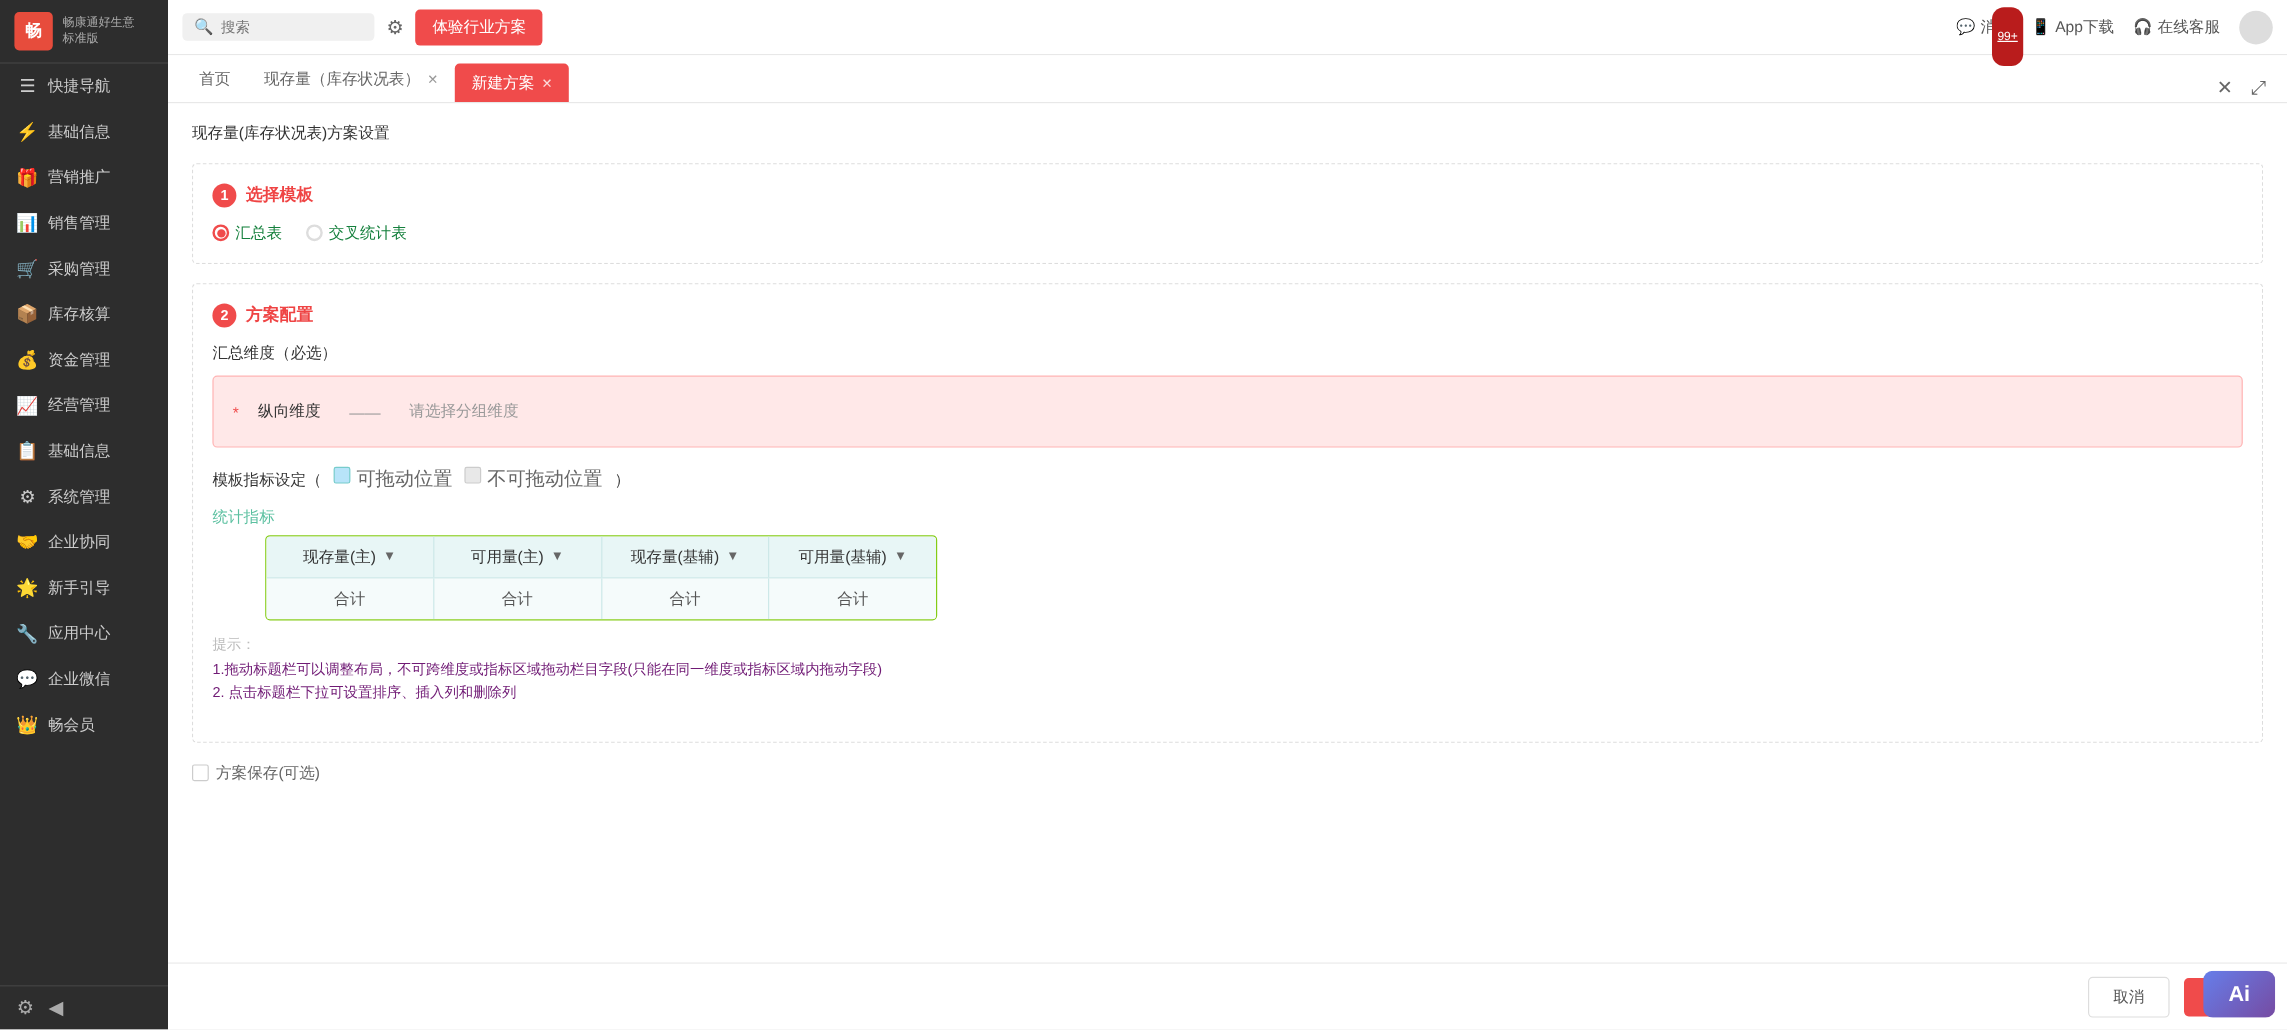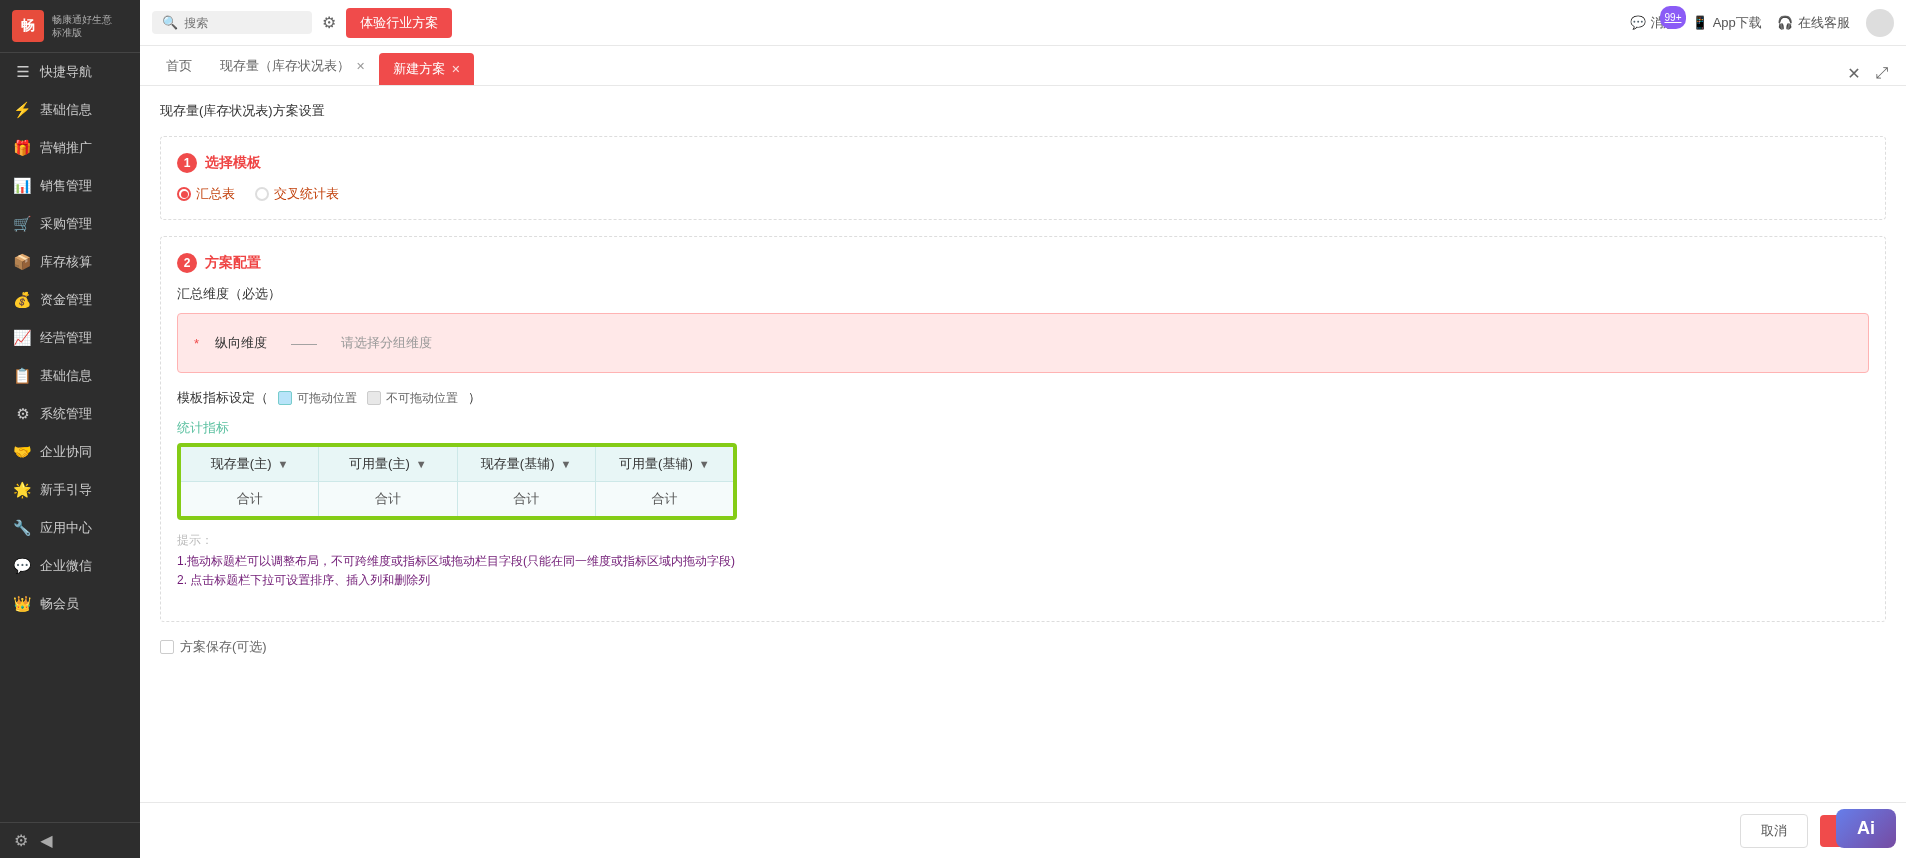--- a/index.html
+++ b/index.html
@@ -21,21 +21,21 @@
     .main { flex: 1; display: flex; flex-direction: column; height: 100%; overflow: hidden; }
 
     
     .topbar { height: 46px; background: #fff; border-bottom: 1px solid #e8e8e8; display: flex; align-items: center; padding: 0 12px; gap: 10px; flex-shrink: 0; }
     .topbar-search { display: flex; align-items: center; gap: 6px; background: #f0f0f0; border-radius: 4px; padding: 4px 10px; width: 160px; }
     .topbar-search input { border: none; background: transparent; outline: none; font-size: 12px; width: 100%; }
     .topbar-gear { color: #666; font-size: 16px; cursor: pointer; }
     .topbar-btn { background: #f04b4b; color: #fff; border: none; border-radius: 4px; padding: 6px 14px; font-size: 13px; cursor: pointer; }
     .topbar-right { margin-left: auto; display: flex; align-items: center; gap: 16px; }
     .topbar-msg { display: flex; align-items: center; gap: 4px; color: #555; font-size: 13px; position: relative; cursor: pointer; }
-    .badge { background: #8b5cf6; color: #fff; font-size: 10px; border-radius: 10px; padding: 6px 5px; position: absolute; top: -8px; right: -10px; text-decoration: underline; }
+    .badge { background: #b91c1c; color: #fff; font-size: 10px; border-radius: 10px; padding: 19px 5px; position: absolute; top: -8px; right: -10px; text-decoration: underline; }
     .topbar-app { display: flex; align-items: center; gap: 4px; color: #555; font-size: 13px; cursor: pointer; }
     .topbar-service { display: flex; align-items: center; gap: 4px; color: #555; font-size: 13px; cursor: pointer; }
     .topbar-avatar { width: 28px; height: 28px; border-radius: 50%; background: #ddd; }
 
     
     .tabs-bar { height: 40px; background: #fff; border-bottom: 1px solid #e8e8e8; display: flex; align-items: flex-end; padding: 0 12px; gap: 0; flex-shrink: 0; }
     .tab { display: flex; align-items: center; gap: 6px; padding: 8px 14px; font-size: 13px; cursor: pointer; color: #666; border-bottom: 2px solid transparent; }
     .tab-close { color: #999; font-size: 11px; cursor: pointer; }
     .tab-new { background: #f04b4b; color: #fff; border-radius: 4px 4px 0 0; padding: 7px 14px; display: flex; align-items: center; gap: 6px; font-size: 13px; cursor: pointer; }
     .tab-new .tab-close { color: rgba(255,255,255,0.8); }
@@ -53,44 +53,44 @@
     .step-header { display: flex; align-items: center; gap: 8px; margin-bottom: 12px; }
     .step-num { width: 20px; height: 20px; border-radius: 50%; background: #f04b4b; color: #fff; font-size: 12px; display: flex; align-items: center; justify-content: center; font-weight: bold; flex-shrink: 0; }
     .step-title { font-size: 14px; color: #ef4444; font-weight: 700; }
 
     
     .radio-group { display: flex; align-items: center; gap: 20px; }
     .radio-item { display: flex; align-items: center; gap: 5px; cursor: pointer; }
     .radio-dot { width: 14px; height: 14px; border-radius: 50%; border: 2px solid #ddd; display: flex; align-items: center; justify-content: center; }
     .radio-dot.selected { border-color: #f04b4b; }
     .radio-dot.selected::after { content: ''; width: 7px; height: 7px; border-radius: 50%; background: #f04b4b; }
-    .radio-label { font-size: 13px; color: #c2410c; }
+    .radio-label { font-size: 13px; color: #15803d; }
 
     
     .sub-label { font-size: 13px; color: #333; margin-bottom: 10px; }
 
     
     .pink-area { background: #ffe8e8; border: 1px solid #ffb3b3; border-radius: 4px; padding: 20px 16px; margin-bottom: 16px; }
     .pink-area-content { display: flex; align-items: center; gap: 16px; }
     .required-star { color: #f04b4b; font-size: 13px; }
     .dim-label { color: #333; font-size: 13px; }
     .dash { color: #999; margin: 0 8px; }
     .placeholder-text { color: #999; font-size: 13px; }
 
     
     .indicator-settings { margin-bottom: 12px; }
     .indicator-label { font-size: 13px; color: #333; margin-bottom: 8px; display: flex; align-items: center; gap: 10px; }
-    .legend-item { display: flex; align-items: center; gap: 5px; font-size: 12px; color: #666; }
+    .legend-item { display: flex; gap: 5px; font-size: 16px; color: #666; }
     .legend-box { width: 14px; height: 14px; border-radius: 2px; }
     .legend-box.draggable { background: #b8e4f9; border: 1px solid #7cc; }
     .legend-box.not-draggable { background: #e8e8e8; border: 1px solid #ccc; }
 
     
     .stats-section-label { color: #5bc0a0; font-size: 13px; margin-bottom: 6px; font-weight: 500; }
-    .stats-table { border: 4px solid #84cc16; border-radius: 4px; overflow: hidden; width: 560px; }
+    .stats-table { border: 1px solid #84cc16; border-radius: 4px; overflow: hidden; width: 560px; margin-left: 44px; }
     .stats-table-header { display: flex; background: #e8f6f6; }
     .stats-col { flex: 1; padding: 8px 12px; display: flex; align-items: center; justify-content: center; gap: 6px; border-right: 1px solid #cde8e8; font-size: 13px; color: #333; }
     .stats-col:last-child { border-right: none; }
     .stats-col .chevron { color: #666; font-size: 11px; }
     .stats-table-row { display: flex; border-top: 1px solid #cde8e8; background: #f5fbfb; }
     .stats-cell { flex: 1; padding: 8px 12px; text-align: center; border-right: 1px solid #cde8e8; font-size: 13px; color: #555; }
     .stats-cell:last-child { border-right: none; }
 
     
     .tips-area { margin-top: 12px; margin-bottom: 16px; }

